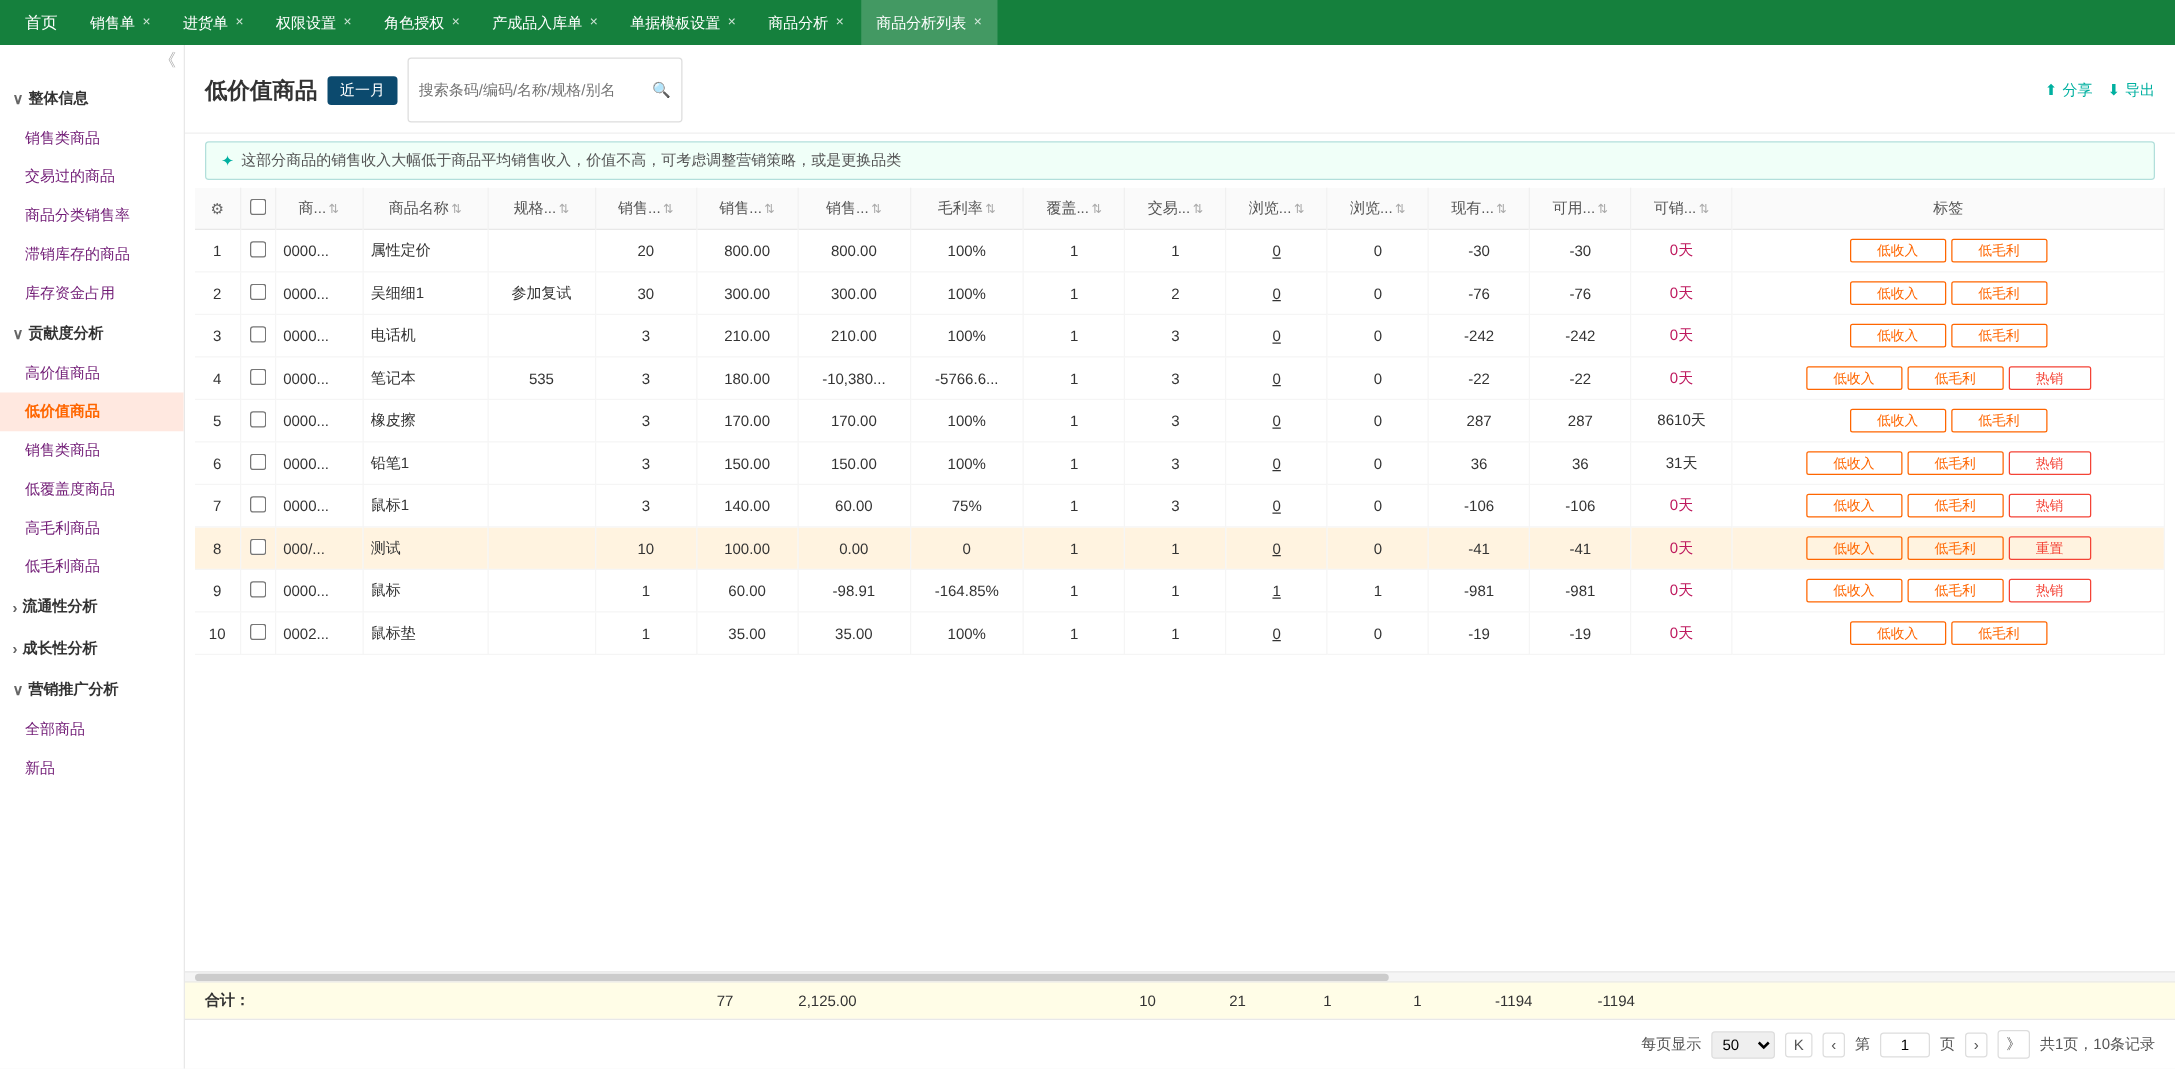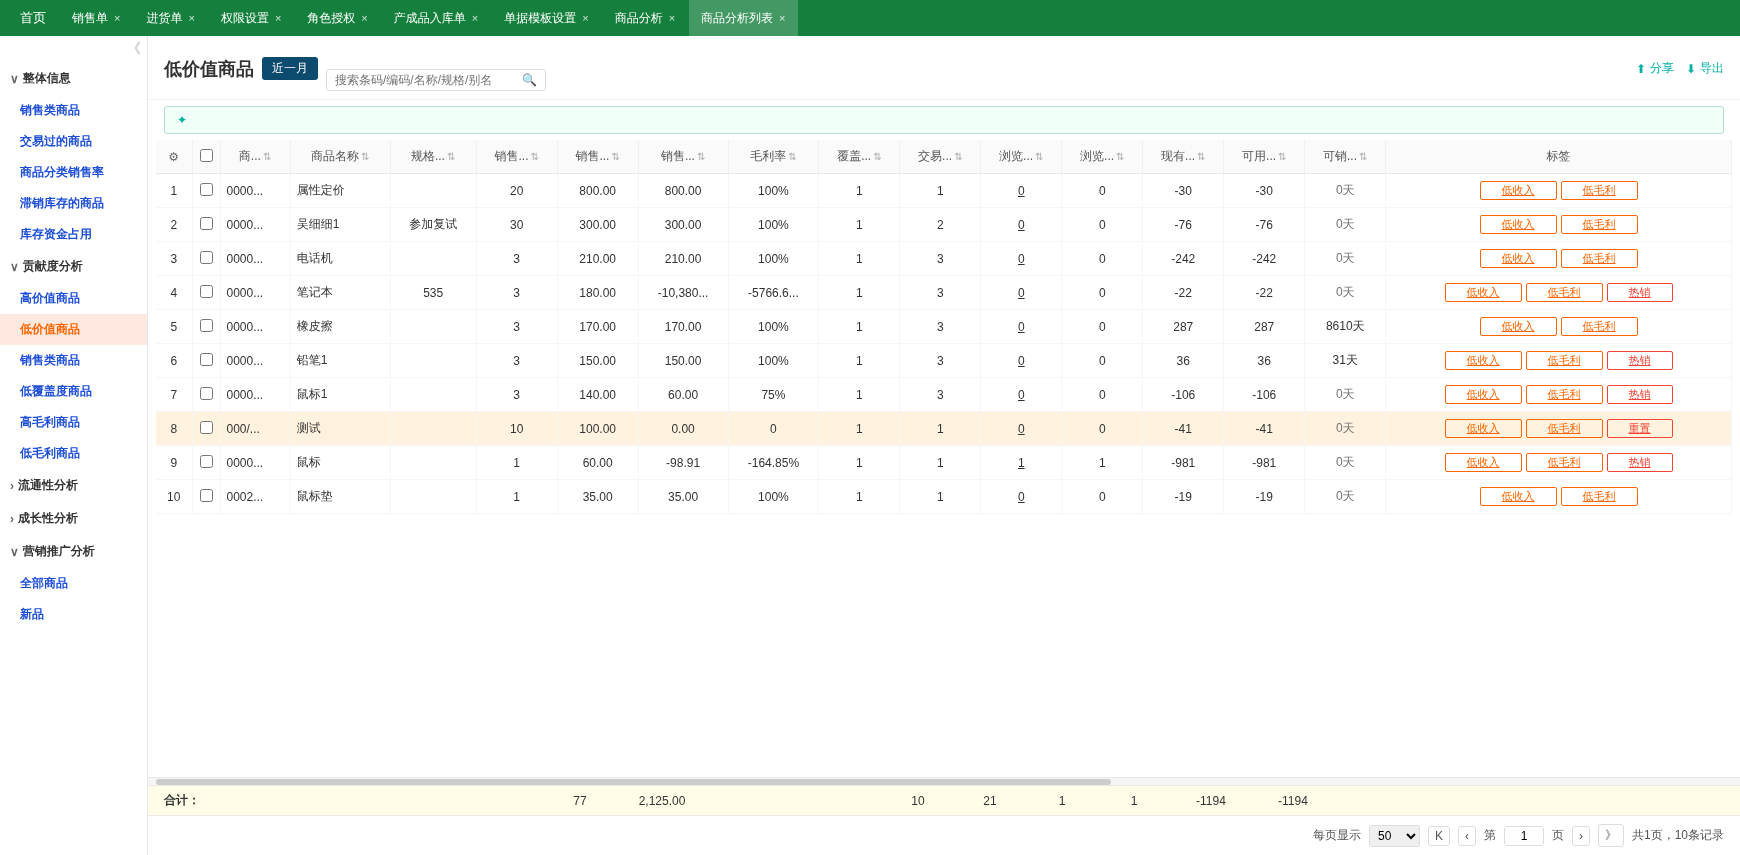--- a/index.html
+++ b/index.html
@@ -46,24 +46,23 @@
       align-items: center;
       padding: 8px 10px;
       color: #333;
       font-weight: bold;
       font-size: 12px;
       cursor: pointer;
     }
     .sidebar-section-header .arrow { margin-right: 4px; color: #666; }
     .sidebar-item {
       padding: 7px 10px 7px 20px;
-      color: #1d4ed8;
+      color: #701a75;
       cursor: pointer;
       font-size: 12px;
-      font-weight: bold;
     }
     .sidebar-item.active { background: #ffe8e0; color: #ff6600; font-weight: bold; }
     .collapse-arrow {
       color: #aaa;
       cursor: pointer;
       font-size: 14px;
     }
 
     
     .content-area {
@@ -94,25 +93,24 @@
       padding: 3px 10px;
       border-radius: 3px;
       cursor: pointer;
       font-size: 12px;
     }
     .search-box {
       display: flex;
       align-items: center;
       border: 1px solid #ddd;
       border-radius: 3px;
-      padding: 3px 8px;
+      padding: 18px 8px;
       width: 220px;
       color: #aaa;
       font-size: 12px;
-      margin-top: 23px;
     }
     .search-box input {
       border: none;
       outline: none;
       font-size: 12px;
       color: #aaa;
       width: 190px;
       background: transparent;
     }
     .header-actions {
@@ -180,26 +178,25 @@
       color: #333;
     }
     tr.highlighted td { background: #fff3e0; }
 
     .tag {
       display: inline-block;
       padding: 1px 21px;
       border-radius: 2px;
       font-size: 11px;
       margin: 0 2px;
-      text-decoration: underline;
     }
     .tag-orange { color: #ff6600; border: 1px solid #ff6600; }
     .tag-red { color: #f44336; border: 1px solid #f44336; }
 
-    .day-0 { color: #737373; }
+    .day-0 { color: #be185d; }
     .underline { text-decoration: underline; cursor: pointer; }
 
     
     .footer-summary {
       border-top: 1px solid #e8e8e8;
       background: #fffde7;
       display: flex;
       align-items: center;
       padding: 6px 16px;
       font-size: 12px;
@@ -377,20 +374,21 @@
         </div>
         <div class="header-action-btn">
           <span>⬇</span>
           <span>导出</span>
         </div>
       </div>
     </div>
 
     <div class="alert-bar">
       <span class="alert-icon">✦</span>
+      <span>这部分商品的销售收入大幅低于商品平均销售收入，价值不高，可考虑调整营销策略，或是更换品类</span>
     </div>
 
     <div class="table-container">
       <table>
         <thead>
           <tr>
             <th style="width:36px;">
               <span class="settings-icon">⚙</span>
             </th>
             <th class="checkbox-cell" style="width:28px;">

